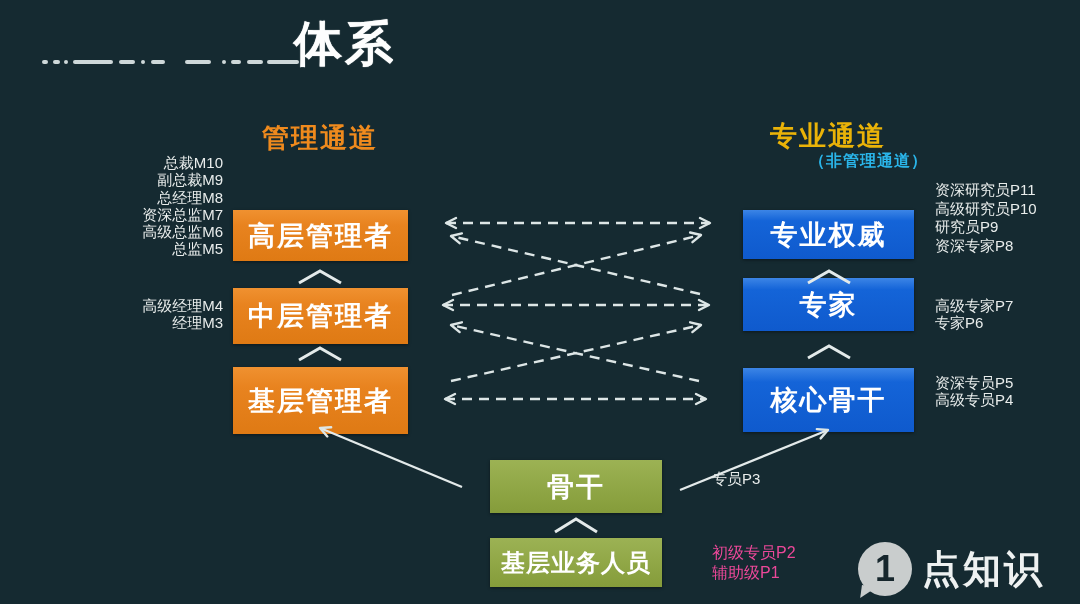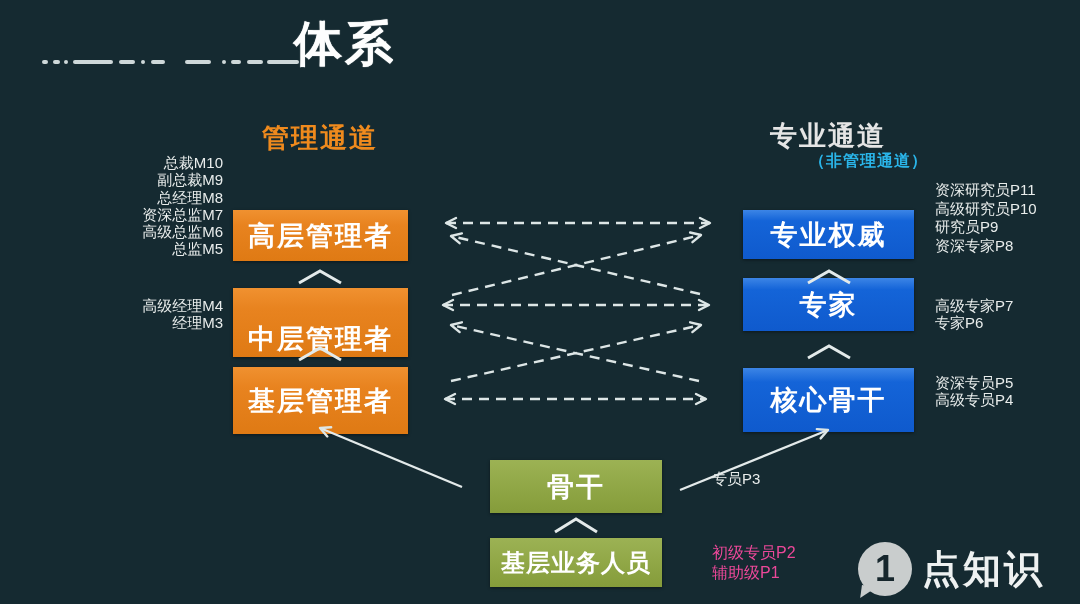--- a/index.html
+++ b/index.html
@@ -14,21 +14,21 @@
   
   .page-title {
     left:294px; top:12px; font-size:48px; font-weight:900; color:#fdfefe;
     letter-spacing:3px; text-shadow:0 0 1px #fff;
   }
   .artifact { background:rgba(232,240,240,.88); height:4px; border-radius:2px; top:60px; }
 
   
   .ch-header { width:200px; text-align:center; font-weight:bold; font-size:27px; letter-spacing:2px; }
   .ch-header.mgmt { left:220px; top:120px; color:#ef8a1d; }
-  .ch-header.prof { left:728px; top:118px; color:#e5e5e5; }
+  .ch-header.prof { left:728px; top:118px; color:#eab308; }
   .ch-sub { left:728px; top:151px; width:200px; text-align:right; color:#2ab5e9; font-size:16px; font-weight:bold; letter-spacing:1px; }
 
   
   .grades { font-size:15px; color:#e9edec; }
   .grades.left-side { left:60px; width:163px; text-align:right; }
   .grades.right-side { left:935px; width:150px; text-align:left; }
   .lh17 div { line-height:17.3px; }
   .lh18 div { line-height:18.6px; }
 
   
@@ -110,21 +110,21 @@
     <div>专家P6</div>
   </div>
   <div class="abs grades right-side lh17" style="top:374px;">
     <div>资深专员P5</div>
     <div>高级专员P4</div>
   </div>
 
   <div class="abs box orange" style="top:210px;height:51px;">
     <span>高层管理者</span>
     </div>
-  <div class="abs box orange" style="top:288px;height:69px;align-items:flex-end;">
+  <div class="abs box orange" style="top:288px;height:56px;">
     <span>中层管理者</span>
     </div>
   <div class="abs box orange" style="top:367px;height:67px;">
     <span>基层管理者</span>
     </div>
 
   <div class="abs box blue" style="top:210px;height:49px;">
     <span>专业权威</span>
     </div>
   <div class="abs box blue" style="top:278px;height:53px;">

